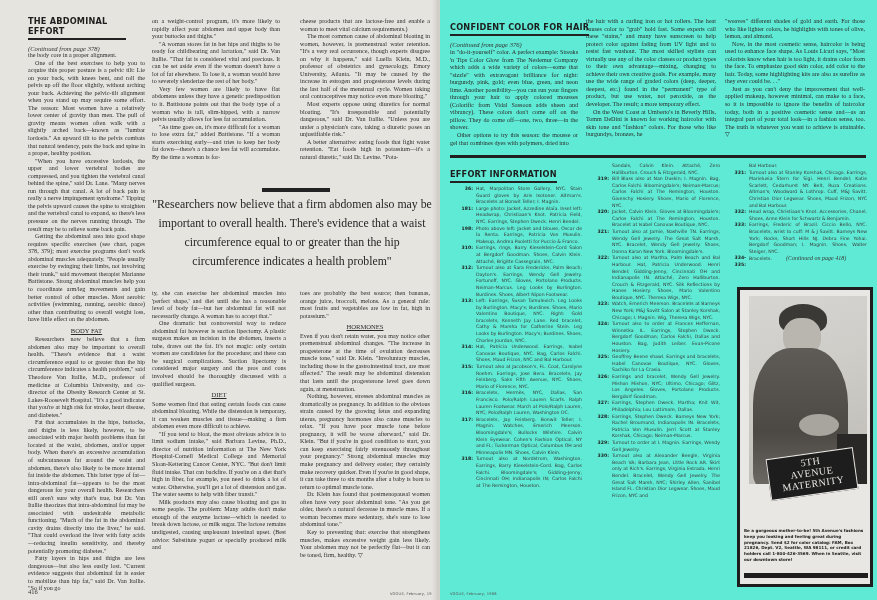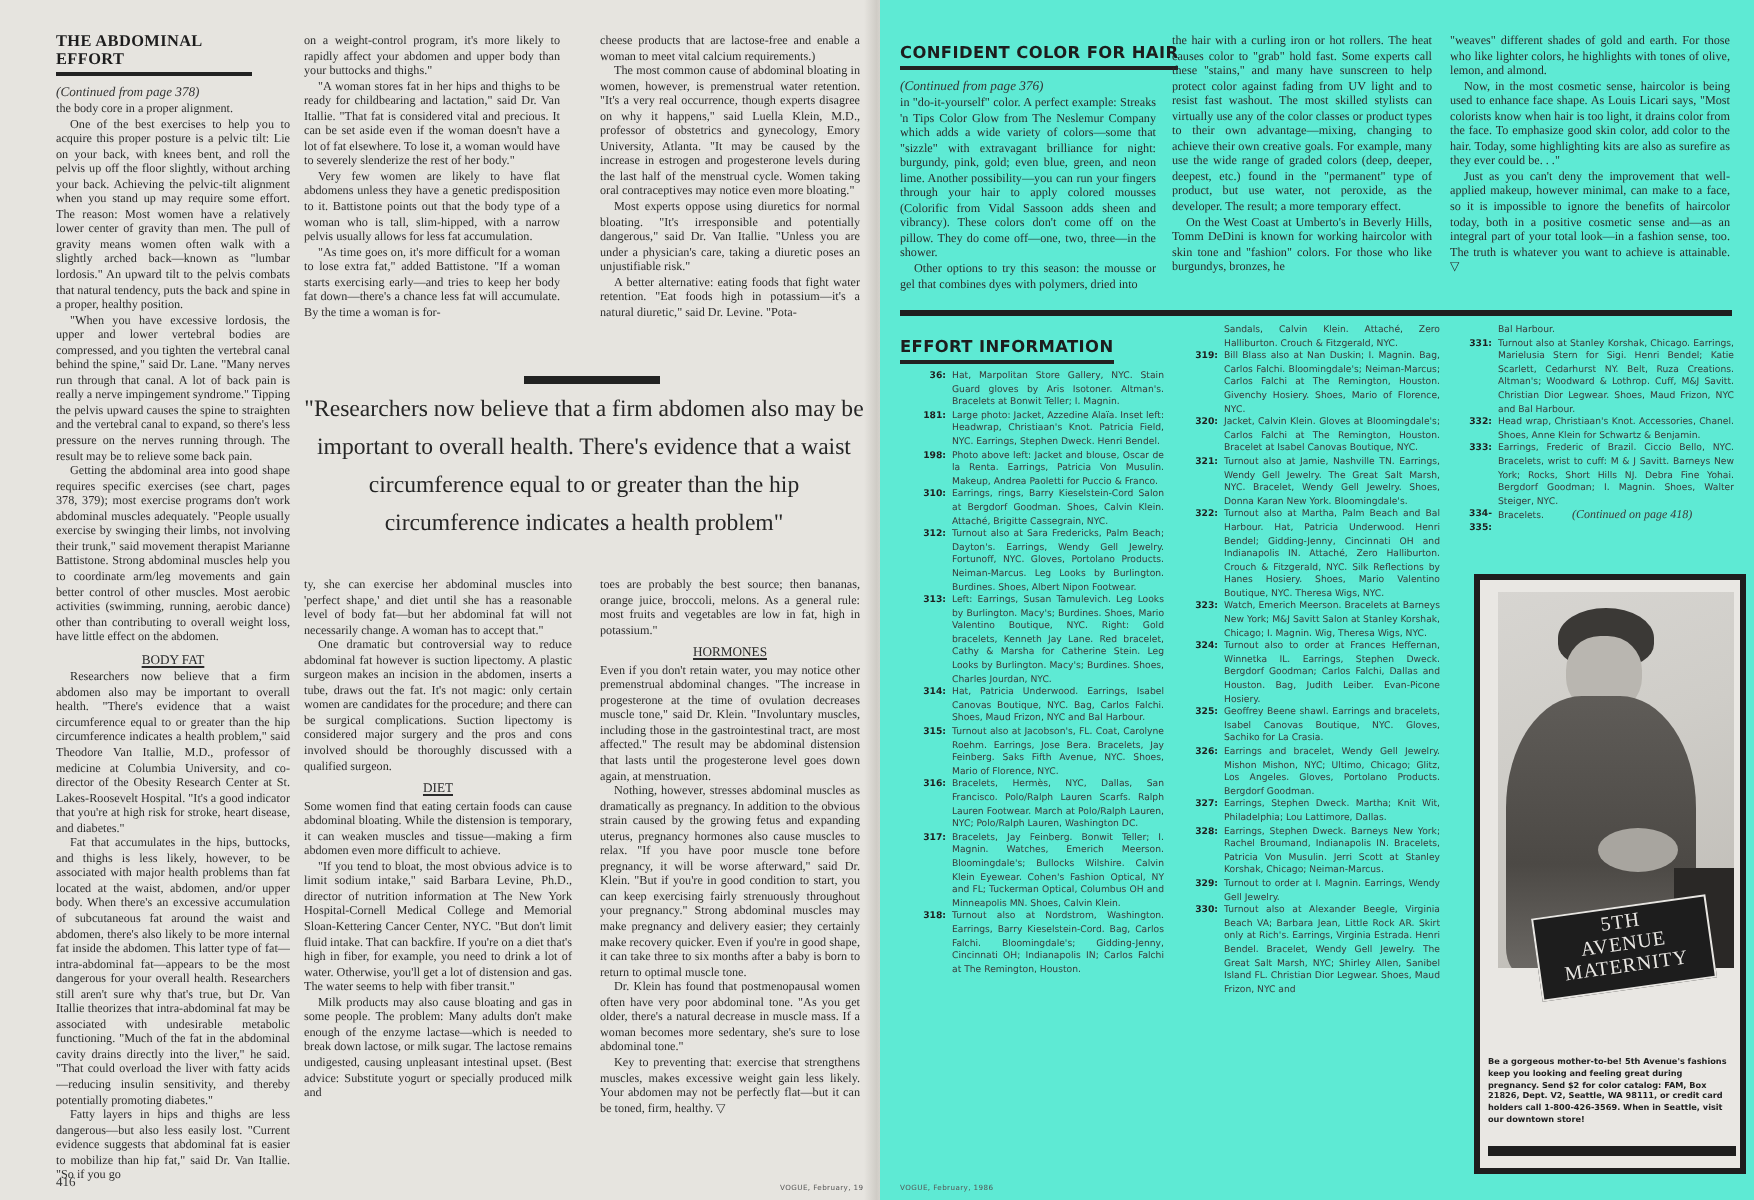--- a/index.html
+++ b/index.html
@@ -44,21 +44,21 @@
   .ad-copy { position: absolute; left: 4px; top: 238px; width: 124px; font-family: "DejaVu Sans", sans-serif; font-weight: bold; font-size: 4.1px; line-height: 5.8px; color: #222; text-align: left; }
   .ad-bar { position: absolute; left: 4px; bottom: 6px; width: 124px; height: 5px; background: #1e1e1e; }
 </style>
 </head>
 <body>
 
 <div class="spread">
 
   <div class="page-left">
     <div style="position:absolute;left:28px;top:16px;">
-      <div class="sec-head" style="width:98px;font-family:Liberation Serif, serif;">THE ABDOMINAL EFFORT</div>
+      <div class="sec-head" style="width:98px;">THE ABDOMINAL EFFORT</div>
       <div class="contd">(Continued from page 378)</div>
     </div>
 
     <div class="col" style="left:28px;top:52px;width:117px;">
       <p class="noindent">the body core in a proper alignment.</p>
       <p>One of the best exercises to help you to acquire this proper posture is a pelvic tilt: Lie on your back, with knees bent, and roll the pelvis up off the floor slightly, without arching your back. Achieving the pelvic-tilt alignment when you stand up may require some effort. The reason: Most women have a relatively lower center of gravity than men. The pull of gravity means women often walk with a slightly arched back—known as "lumbar lordosis." An upward tilt to the pelvis combats that natural tendency, puts the back and spine in a proper, healthy position.</p>
       <p>"When you have excessive lordosis, the upper and lower vertebral bodies are compressed, and you tighten the vertebral canal behind the spine," said Dr. Lane. "Many nerves run through that canal. A lot of back pain is really a nerve impingement syndrome." Tipping the pelvis upward causes the spine to straighten and the vertebral canal to expand, so there's less pressure on the nerves running through. The result may be to relieve some back pain.</p>
       <p>Getting the abdominal area into good shape requires specific exercises (see chart, pages 378, 379); most exercise programs don't work abdominal muscles adequately. "People usually exercise by swinging their limbs, not involving their trunk," said movement therapist Marianne Battistone. Strong abdominal muscles help you to coordinate arm/leg movements and gain better control of other muscles. Most aerobic activities (swimming, running, aerobic dance) other than contributing to overall weight loss, have little effect on the abdomen.</p>
       <div class="subhead">BODY FAT</div>
       <p>Researchers now believe that a firm abdomen also may be important to overall health. "There's evidence that a waist circumference equal to or greater than the hip circumference indicates a health problem," said Theodore Van Itallie, M.D., professor of medicine at Columbia University, and co-director of the Obesity Research Center at St. Lakes-Roosevelt Hospital. "It's a good indicator that you're at high risk for stroke, heart disease, and diabetes."</p>

